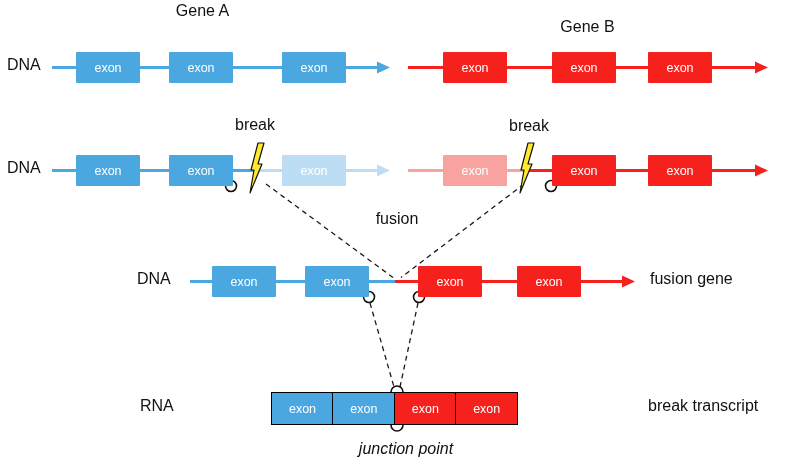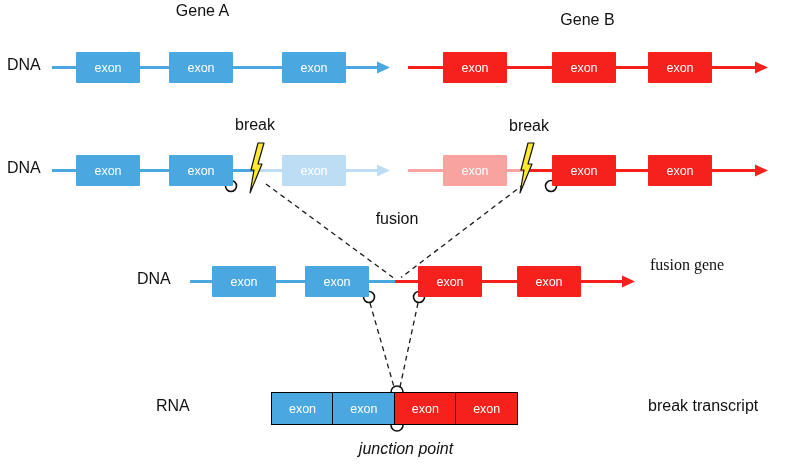--- a/index.html
+++ b/index.html
@@ -75,31 +75,31 @@
 
     <circle class="node" cx="231" cy="186" r="5.5"></circle>
     <circle class="node" cx="551" cy="186" r="5.5"></circle>
     <circle class="node" cx="369" cy="297" r="5.5"></circle>
     <circle class="node" cx="419" cy="297" r="5.5"></circle>
     <circle class="node" cx="397" cy="392" r="6"></circle>
     <circle class="node" cx="397" cy="425" r="6"></circle>
   </svg>
 
   <div class="lbl center" style="left:160px;top:2px;width:85px;">Gene A</div>
-  <div class="lbl center" style="left:545px;top:11px;width:85px;">Gene B</div>
+  <div class="lbl center" style="left:545px;top:18px;width:85px;">Gene B</div>
 
   <div class="lbl" style="left:7px;top:56px;">DNA</div>
   <div class="lbl" style="left:7px;top:159px;">DNA</div>
   <div class="lbl" style="left:137px;top:270px;">DNA</div>
-  <div class="lbl" style="left:156px;top:397px;">RNA</div>
+  <div class="lbl" style="left:140px;top:397px;">RNA</div>
 
   <div class="lbl center" style="left:225px;top:116px;width:60px;">break</div>
   <div class="lbl center" style="left:499px;top:117px;width:60px;">break</div>
   <div class="lbl center" style="left:356px;top:210px;width:82px;">fusion</div>
-  <div class="lbl" style="left:650px;top:256px;font-family:Liberation Serif, serif;">fusion gene</div>
+  <div class="lbl" style="left:650px;top:270px;">fusion gene</div>
   <div class="lbl" style="left:648px;top:397px;">break transcript</div>
   <div class="lbl center" style="left:336px;top:440px;width:140px;font-style:italic;">junction point</div>
 
   <div class="exon c-blue" style="left:76px;top:52px;">exon</div>
   <div class="exon c-blue" style="left:169px;top:52px;">exon</div>
   <div class="exon c-blue" style="left:282px;top:52px;">exon</div>
 
   <div class="exon c-red" style="left:443px;top:52px;">exon</div>
   <div class="exon c-red" style="left:552px;top:52px;">exon</div>
   <div class="exon c-red" style="left:648px;top:52px;">exon</div>

